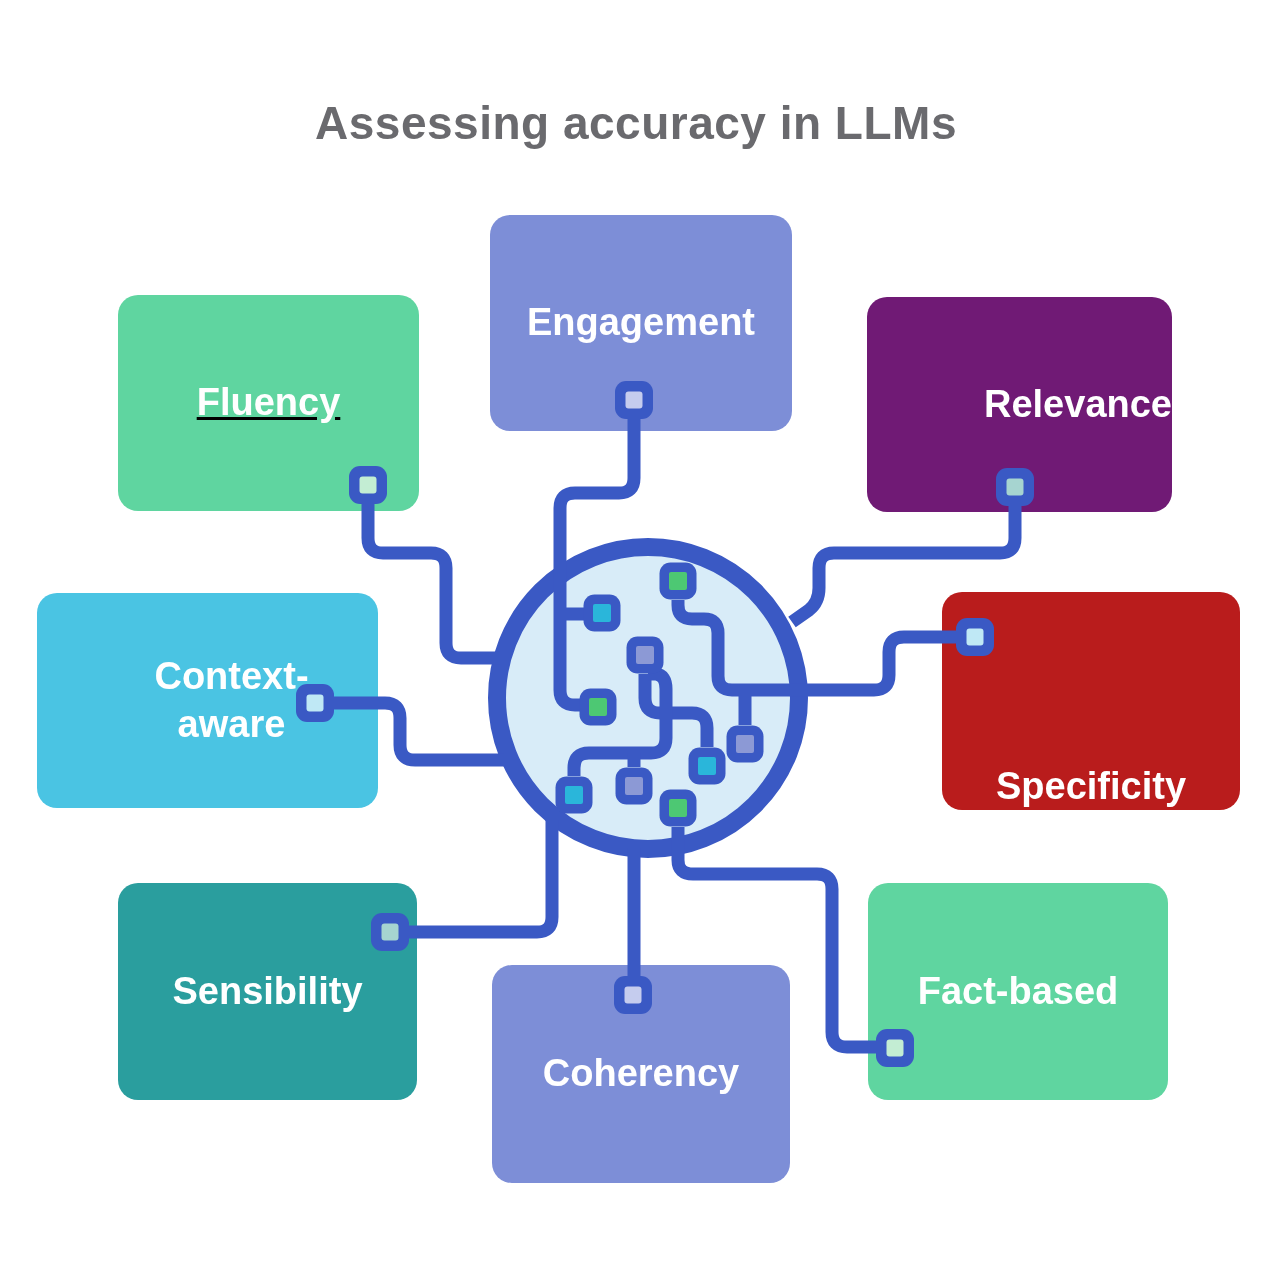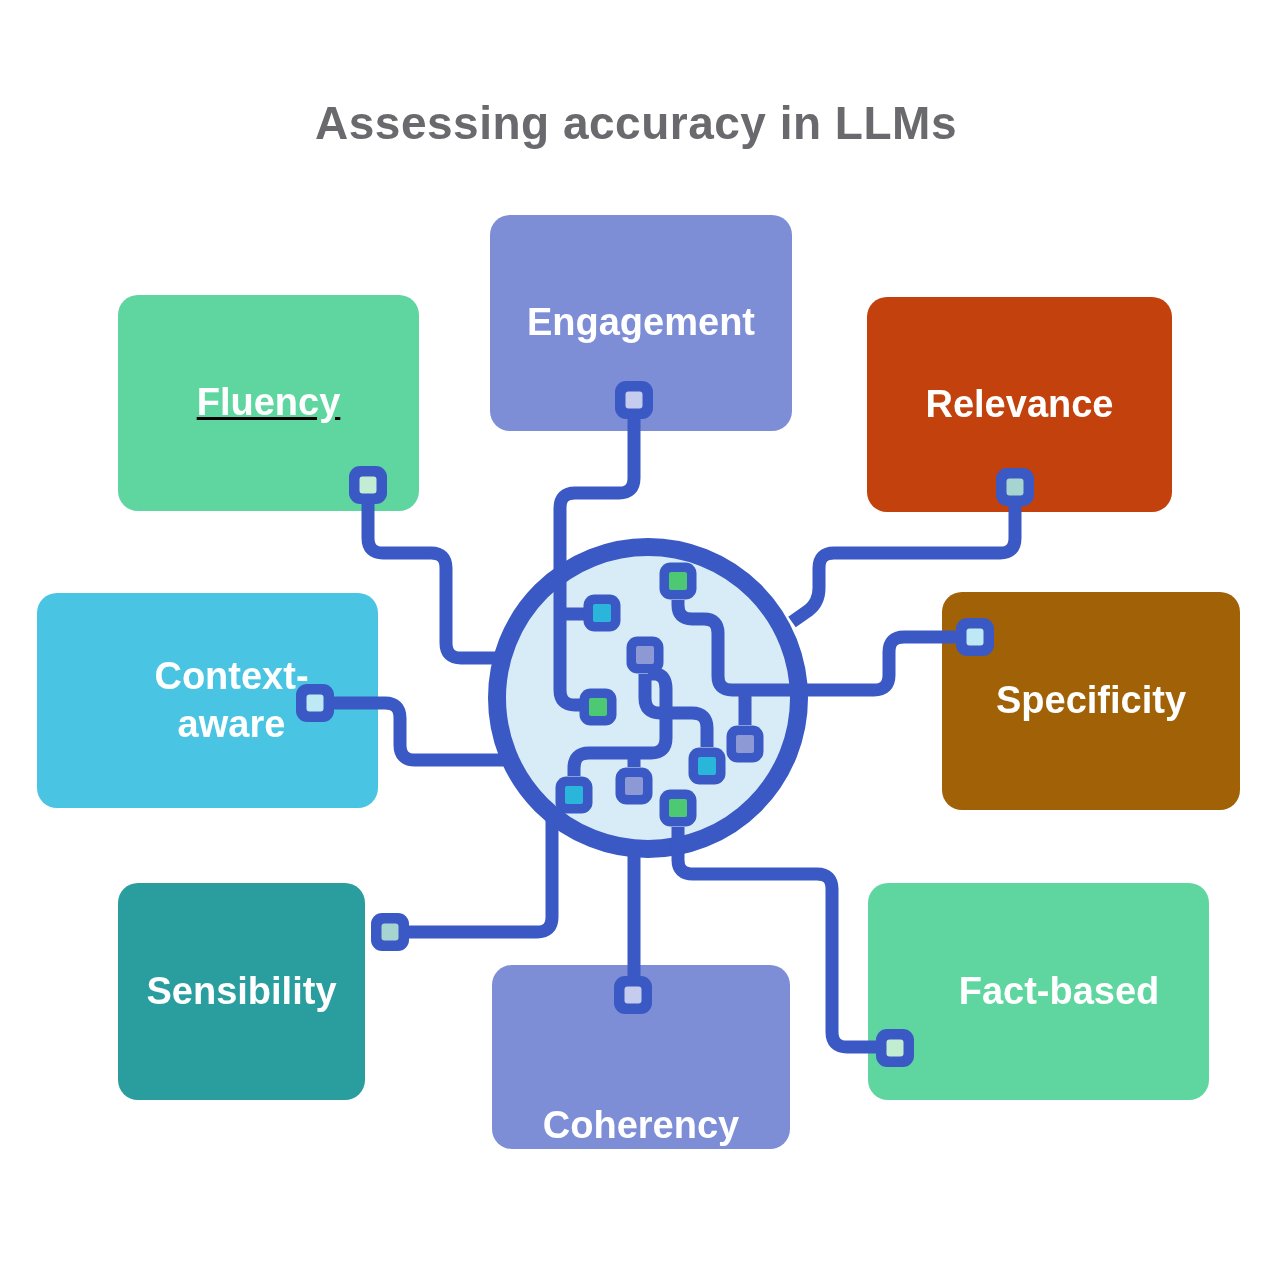--- a/index.html
+++ b/index.html
@@ -16,46 +16,46 @@
   }
   .node-label{
     color:#ffffff;font-size:38px;font-weight:700;text-align:center;
     white-space:pre-line;line-height:1.25;
   }
   .box-fluency    {left:118px;top:295px;width:301px;height:216px;text-decoration:underline;}
   .box-engagement {left:490px;top:215px;width:302px;height:216px;}
   .box-relevance  {left:867px;top:297px;width:305px;height:215px;}
   .box-context    {left:37px; top:593px;width:293px;height:215px;}
   .box-specificity{left:942px;top:592px;width:298px;height:218px;}
-  .box-sensibility{left:118px;top:883px;width:247px;height:217px;}
-  .box-coherency  {left:492px;top:965px;width:298px;height:184px;align-items:flex-end;}
-  .box-fact       {left:868px;top:883px;width:300px;height:217px;padding-left:41px;}
+  .box-sensibility{left:118px;top:883px;width:299px;height:217px;}
+  .box-coherency  {left:492px;top:965px;width:298px;height:218px;}
+  .box-fact       {left:868px;top:883px;width:300px;height:217px;}
   .overlay-svg{position:absolute;left:0;top:0;pointer-events:none;}
 </style>
 </head>
 <body>
 
 <div class="canvas">
 
   <h1 class="page-title" style="color: rgb(106, 106, 110);">Assessing accuracy in LLMs</h1>
 
   <div class="node-box box-fluency" style="background: rgb(95, 213, 160);">
     <span class="node-label">Fluency</span>
   </div>
   <div class="node-box box-engagement" style="background: rgb(125, 142, 215);">
     <span class="node-label">Engagement</span>
   </div>
-  <div class="node-box box-relevance" style="background: #c2410c;">
+  <div class="node-box box-relevance" style="background: #701a75; justify-content: flex-end;">
     <span class="node-label">Relevance</span>
   </div>
   <div class="node-box box-context" style="background: rgb(74, 196, 227); padding-left: 48px;">
     <span class="node-label">Context-
 aware</span>
   </div>
-  <div class="node-box box-specificity" style="background: #a16207;">
+  <div class="node-box box-specificity" style="background: #b91c1c; align-items: flex-end;">
     <span class="node-label">Specificity</span>
   </div>
   <div class="node-box box-sensibility" style="background: rgb(42, 158, 158);">
     <span class="node-label">Sensibility</span>
   </div>
   <div class="node-box box-coherency" style="background: rgb(125, 142, 215);">
     <span class="node-label">Coherency</span>
   </div>
   <div class="node-box box-fact" style="background: rgb(95, 213, 160);">
     <span class="node-label">Fact-based</span>

